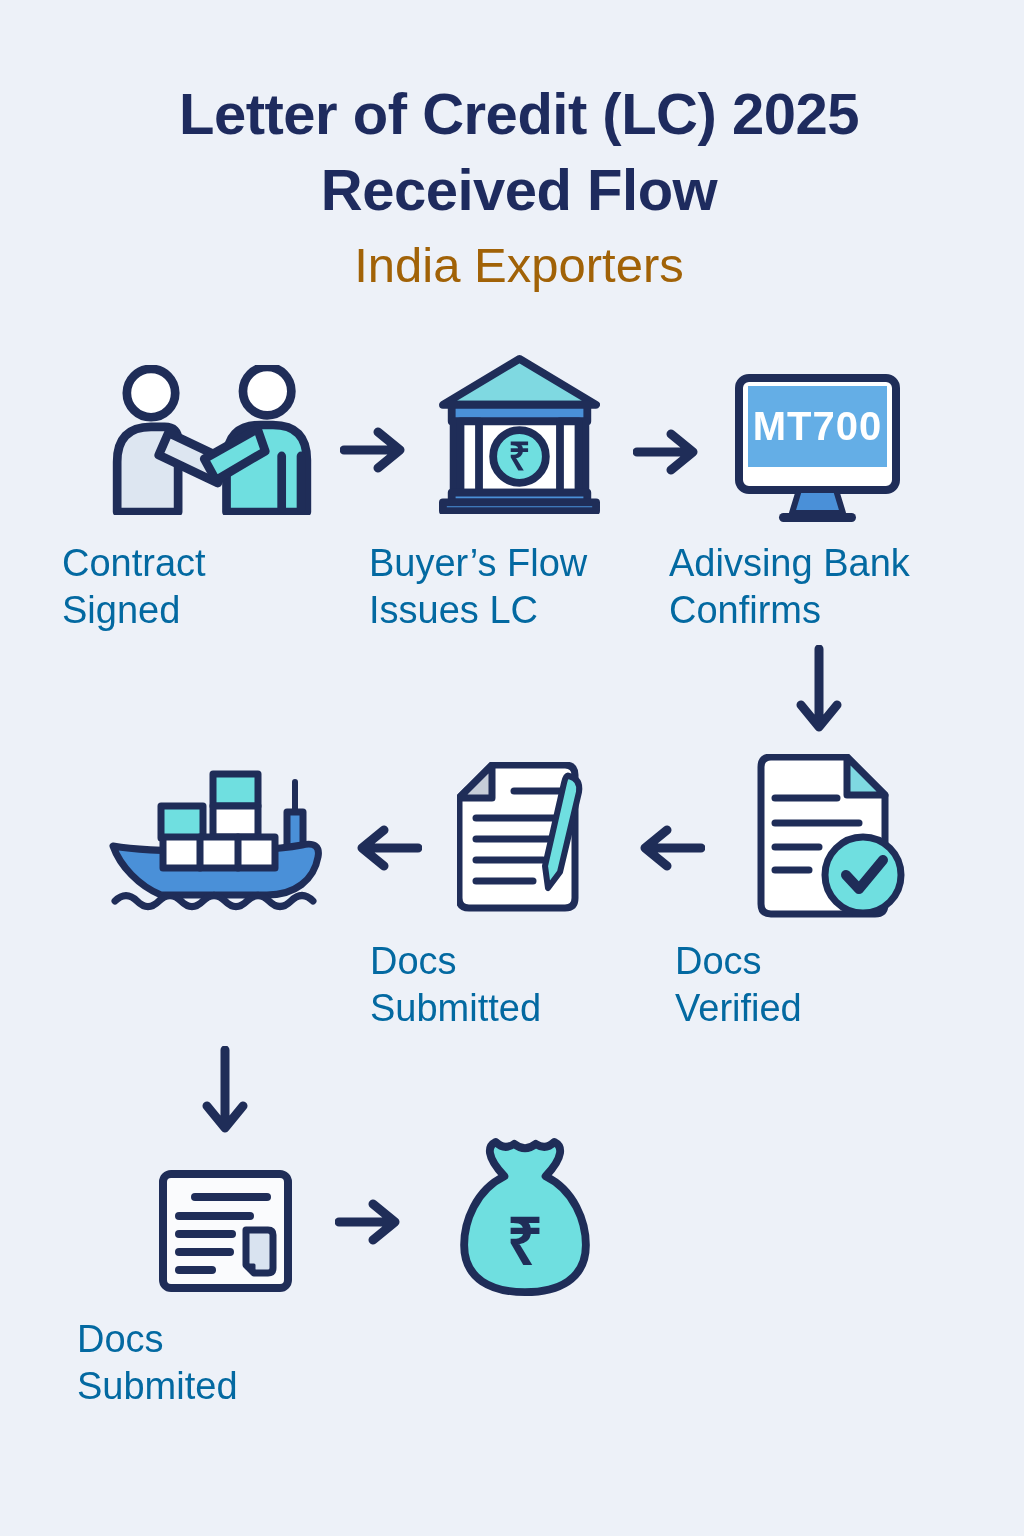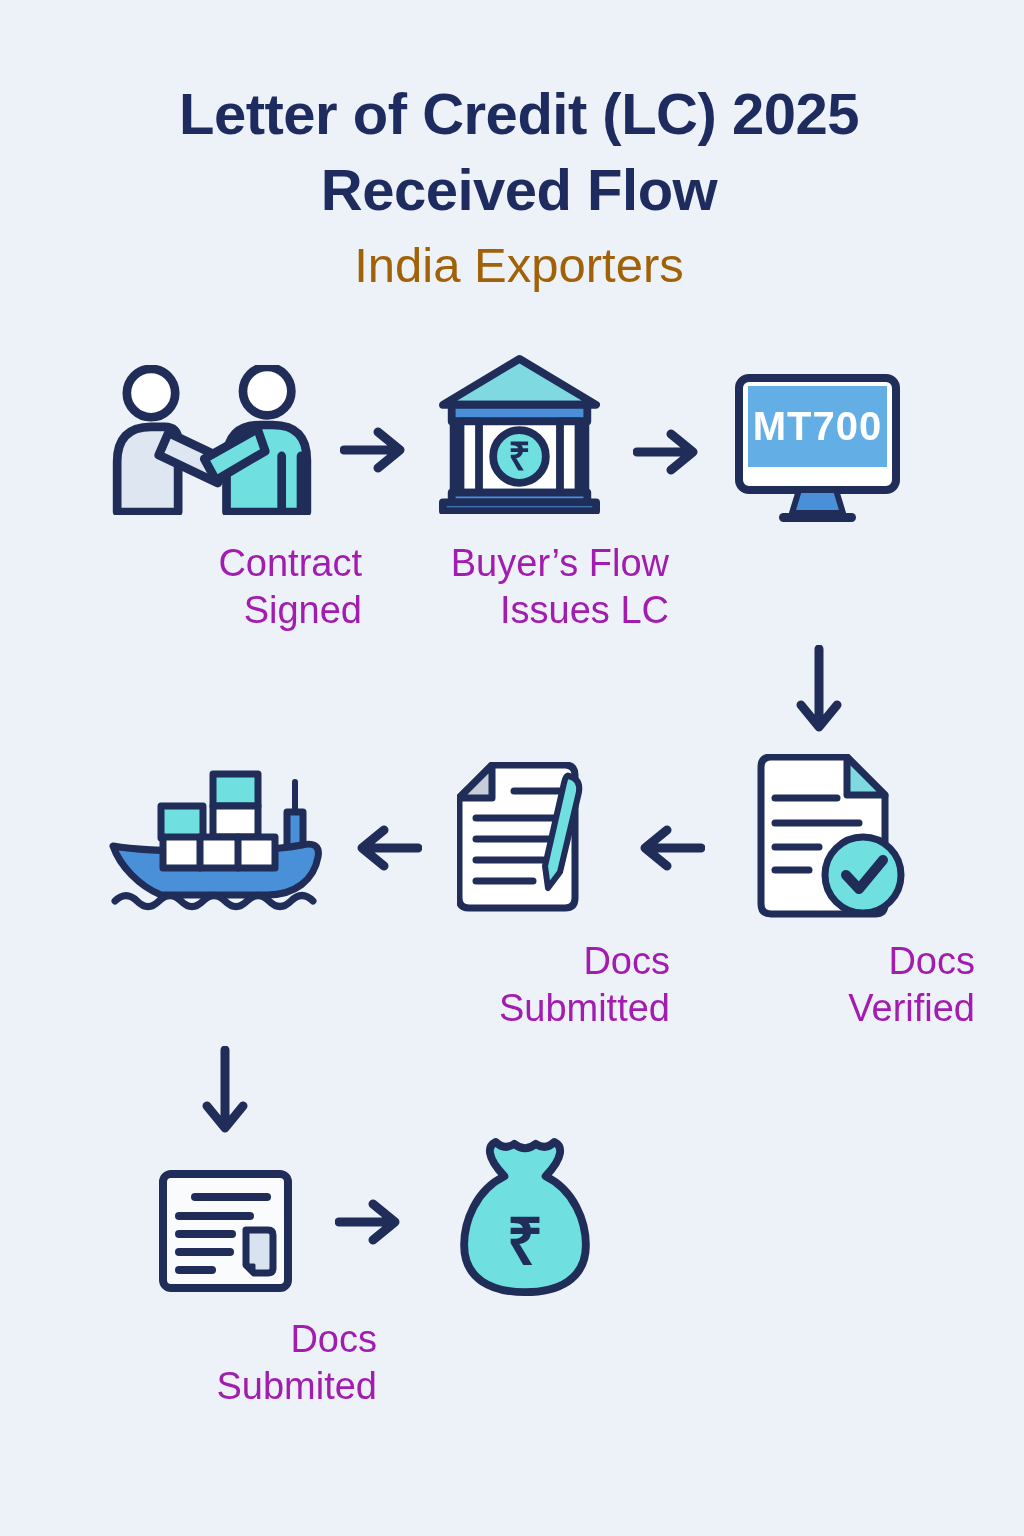--- a/index.html
+++ b/index.html
@@ -2,22 +2,22 @@
 <html><head>
 <meta charset="utf-8">
 <style>
   html,body{margin:0;padding:0;}
   body{background:#edf1f8;font-family:"Liberation Sans",sans-serif;}
   .canvas{position:relative;width:1024px;height:1504px;background:#edf1f8;overflow:hidden;margin-left:7px;}
   .abs{position:absolute;}
   .title-block{position:absolute;top:76px;left:0;width:1024px;text-align:center;color:#1e2b5e;}
   .title-line{font-size:58px;font-weight:700;line-height:76px;letter-spacing:-0.5px;}
   .subtitle{font-size:49px;font-weight:400;line-height:58px;margin-top:8px;color:#a16207;}
-  .step-label{position:absolute;width:300px;text-align:right;font-size:38px;line-height:47px;
-              color:#a21caf;white-space:pre-line;font-weight:400;}
+  .step-label{position:absolute;width:300px;text-align:left;font-size:38px;line-height:47px;
+              color:#0369a1;white-space:pre-line;font-weight:400;}
   svg{display:block;}
 </style>
 </head>
 <body>
 
 <div class="canvas">
 
   <div class="title-block">
     <div class="title-line">Letter of Credit (LC) 2025</div>
     <div class="title-line">Received Flow</div>
@@ -56,20 +56,22 @@
     <rect x="13" y="12" width="139" height="81" fill="#64aee6"></rect>
     <text x="82.5" y="66" text-anchor="middle" font-size="40" font-weight="700" fill="#ffffff" letter-spacing="1">MT700</text>
     <path d="M64 116 H101 L108 139 H57 Z" fill="#4a90d8" stroke="#1f2d58" stroke-width="6" stroke-linejoin="round"></path>
     <rect x="44" y="139" width="77" height="9" rx="4.5" fill="#1f2d58"></rect>
   </svg>
 
   <div class="step-label" style="left:55px;top:540px">Contract
 Signed</div>
   <div class="step-label" style="left:362px;top:540px">Buyer’s Flow
 Issues LC</div>
+  <div class="step-label" style="left:662px;top:540px">Adivsing Bank
+Confirms</div>
 
   <svg class="abs" style="left:333px;top:427px" width="70" height="46" viewBox="0 0 70 46">
     <path d="M4 23 H56 M38 5 L60 23 L38 41" fill="none" stroke="#1f2d58" stroke-width="9" stroke-linecap="round" stroke-linejoin="round"></path>
   </svg>
   <svg class="abs" style="left:626px;top:429px" width="70" height="46" viewBox="0 0 70 46">
     <path d="M4 23 H56 M38 5 L60 23 L38 41" fill="none" stroke="#1f2d58" stroke-width="9" stroke-linecap="round" stroke-linejoin="round"></path>
   </svg>
 
   <svg class="abs" style="left:789px;top:645px" width="46" height="92" viewBox="0 0 46 92">
     <path d="M23 4 V78 M5 60 L23 82 L41 60" fill="none" stroke="#1f2d58" stroke-width="9" stroke-linecap="round" stroke-linejoin="round"></path>

